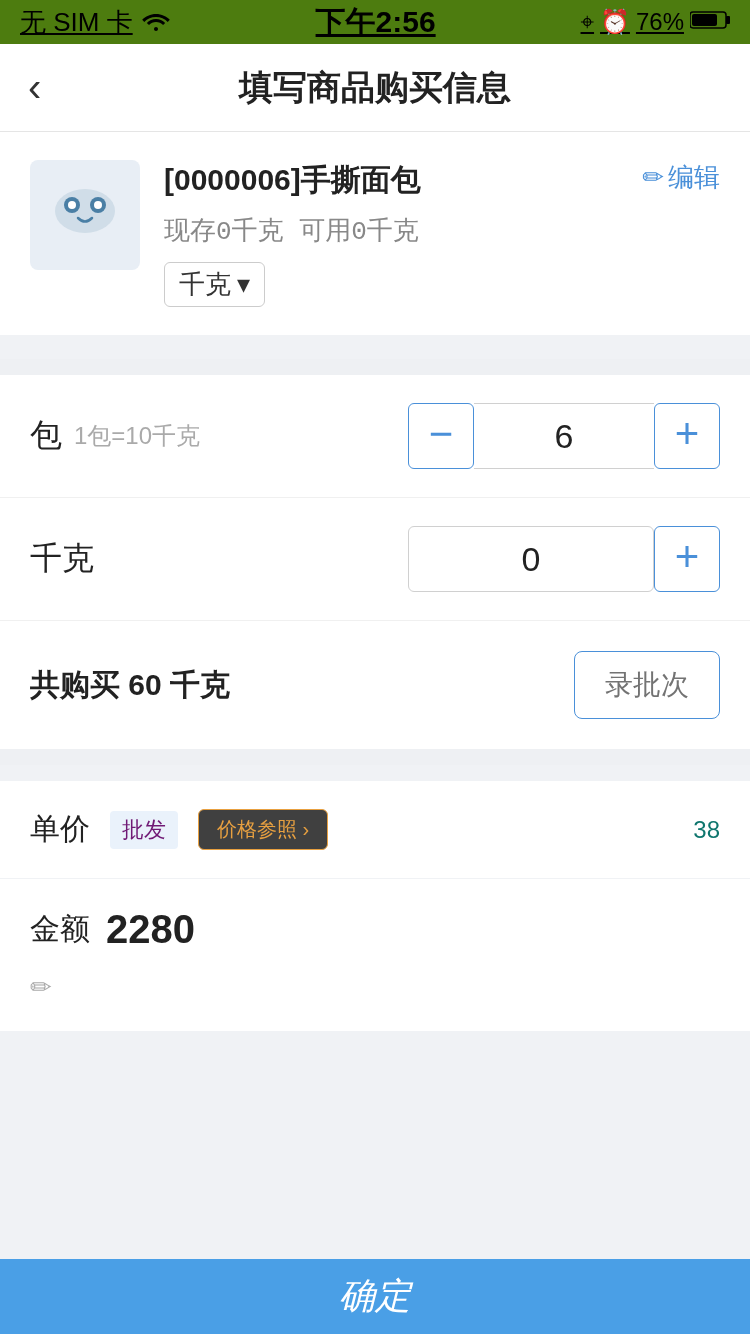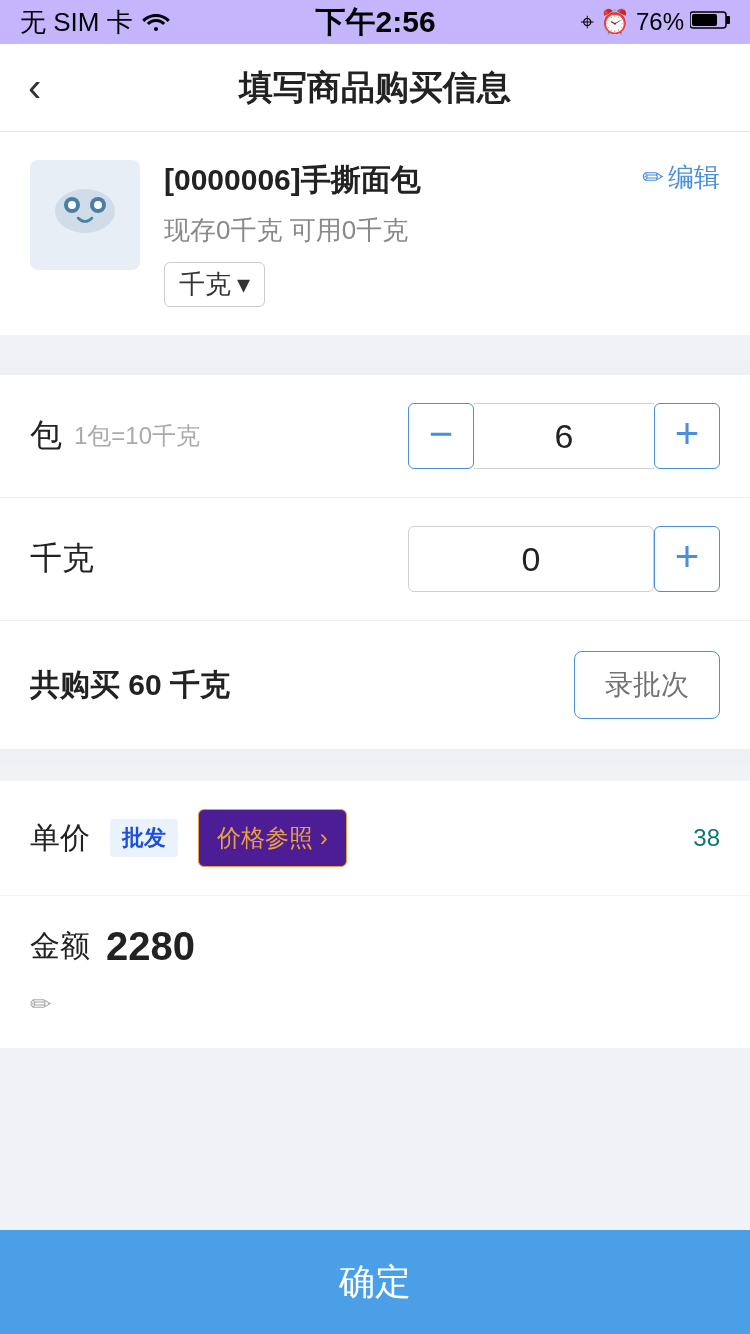--- a/index.html
+++ b/index.html
@@ -9,27 +9,28 @@
       min-height: 1334px;
       font-family: -apple-system, "PingFang SC", "Helvetica Neue", sans-serif;
       background: #f0f2f5;
       display: flex;
       flex-direction: column;
     }
 
     
     .status-bar {
       height: 44px;
-      background: #c4b5fd;
+      background: #4d7c0f;
       display: flex;
       align-items: center;
       justify-content: space-between;
       padding: 16px 20px;
       font-size: 28px;
       font-weight: 500;
+      text-decoration: underline;
     }
     .status-left {
       display: flex;
       align-items: center;
       gap: 8px;
       font-size: 26px;
       color: #000;
     }
     .status-center {
       font-size: 30px;
@@ -109,20 +110,21 @@
       display: flex;
       align-items: center;
       gap: 4px;
       cursor: pointer;
       white-space: nowrap;
     }
     .product-stock {
       font-size: 26px;
       color: #888;
       margin-top: 12px;
+      font-family: Liberation Mono, monospace;
     }
     .product-unit-row {
       display: flex;
       align-items: center;
       gap: 12px;
       margin-top: 14px;
       font-size: 26px;
       color: #555;
     }
     .unit-select {
@@ -239,33 +241,32 @@
     }
     .price-label {
       display: flex;
       align-items: center;
       gap: 20px;
       font-size: 30px;
       color: #222;
     }
     .price-badge {
       background: #eaf2fb;
-      color: #1d4ed8;
+      color: #701a75;
       font-size: 22px;
       padding: 4px 12px;
       border-radius: 4px;
-      font-weight: bold;
     }
     .price-ref-btn {
       border: 1.5px solid #e8a040;
       color: #e8a040;
-      background: #4c1d95;
+      background: #404040;
       border-radius: 6px;
-      padding: 12px 18px;
-      font-size: 24px;
+      padding: 6px 18px;
+      font-size: 20px;
       cursor: pointer;
       display: flex;
       align-items: center;
       gap: 4px;
     }
     .price-value {
       font-size: 24px;
       color: #0f766e;
       font-weight: 400;
     }
@@ -307,27 +308,28 @@
       color: #aaa;
     }
 
     
     .main-content {
       flex: 1;
     }
 
     
     .bottom-bar {
-      height: 104px;
+      height: 75px;
       background: #4a9fe6;
       display: flex;
       align-items: center;
       justify-content: center;
       cursor: pointer;
       margin-top: auto;
+      font-style: italic;
     }
     .confirm-btn-text {
       font-size: 36px;
       color: #fff;
       font-weight: 500;
     }
   </style>
 </head>
 <body>
 

